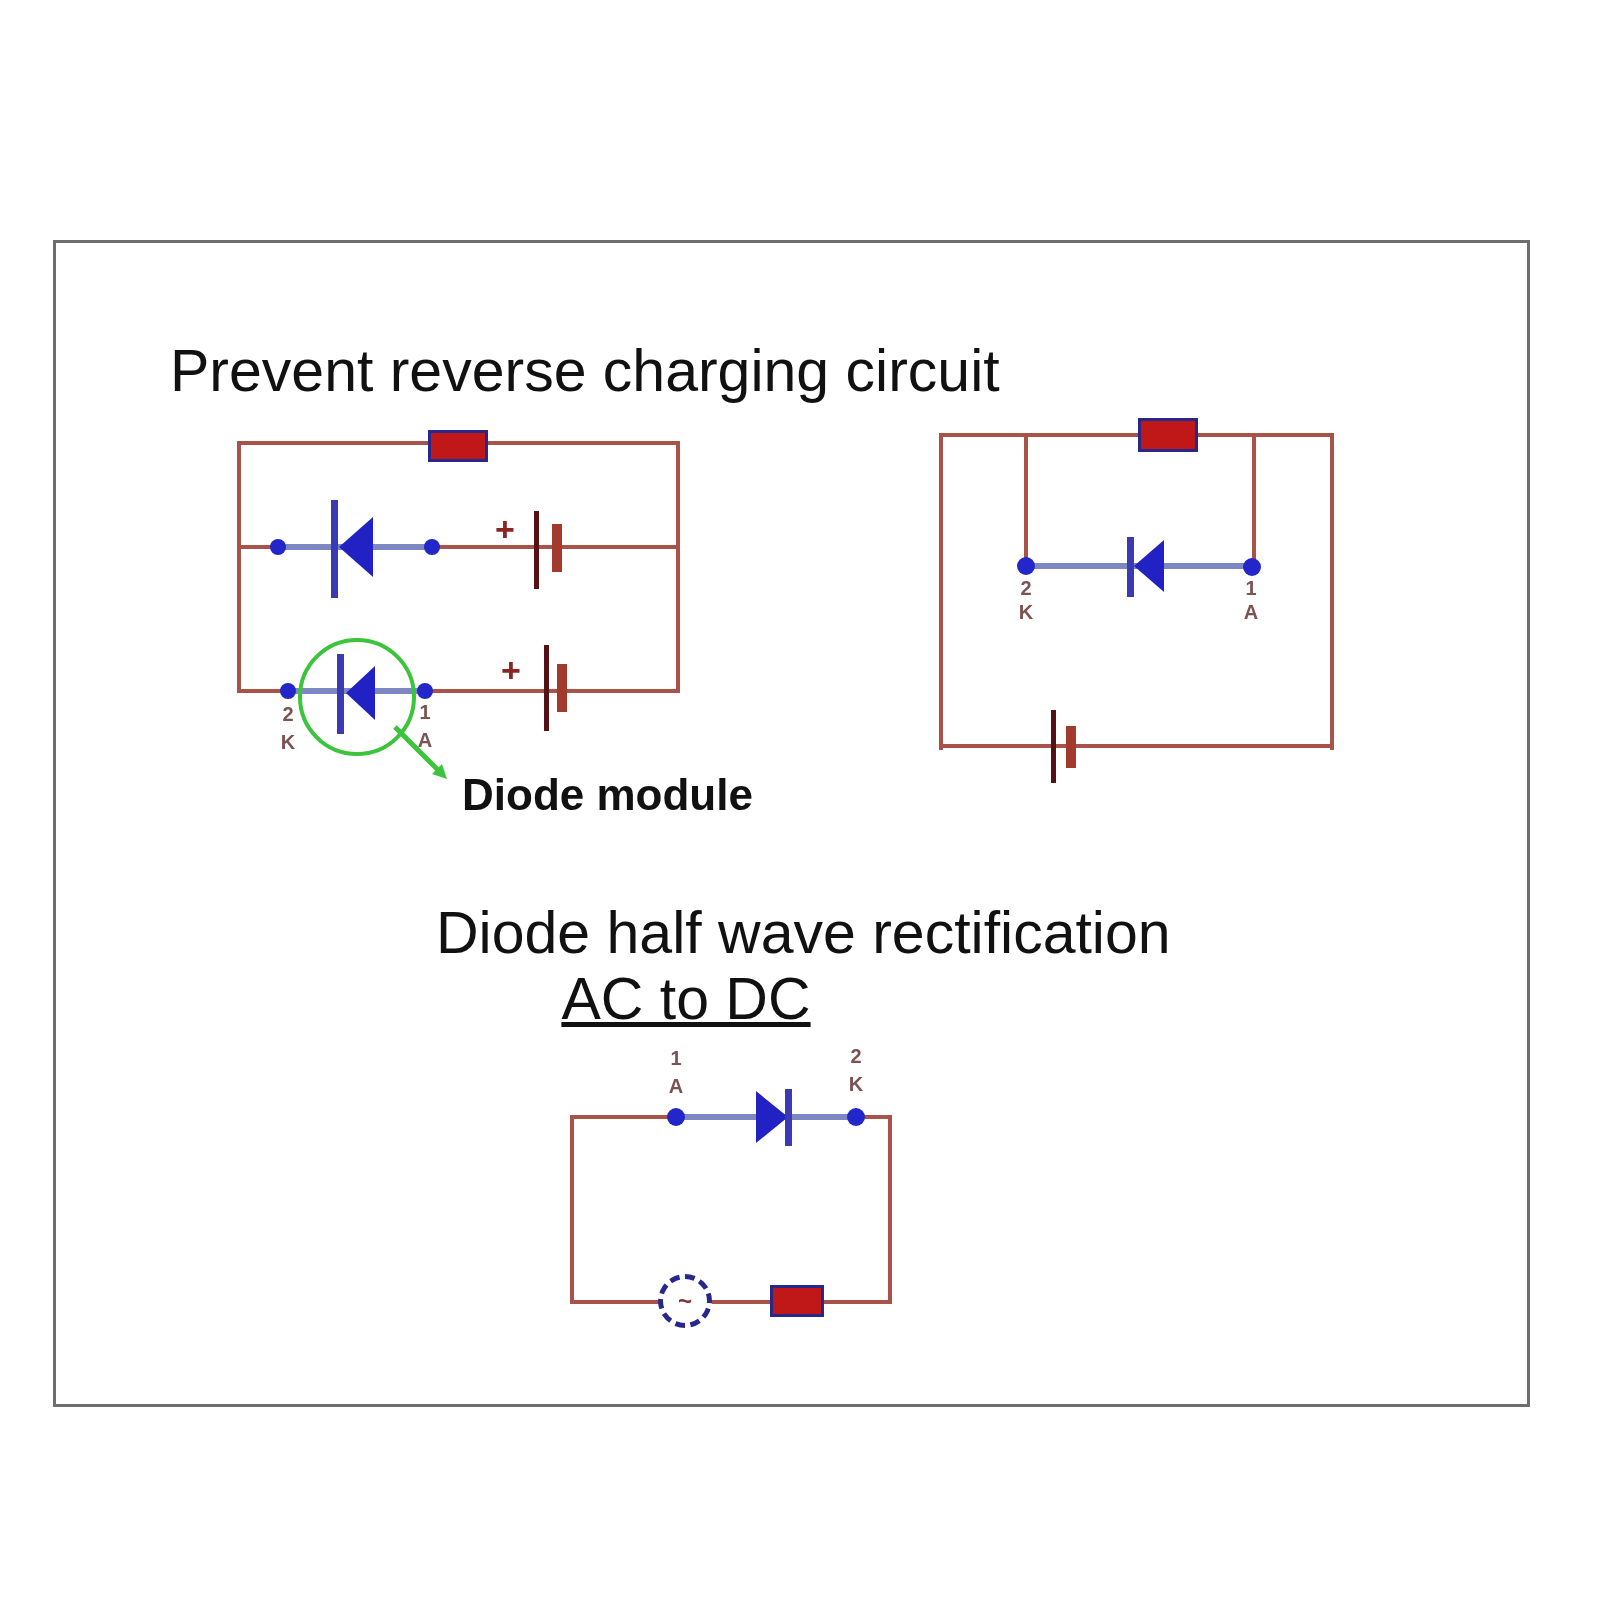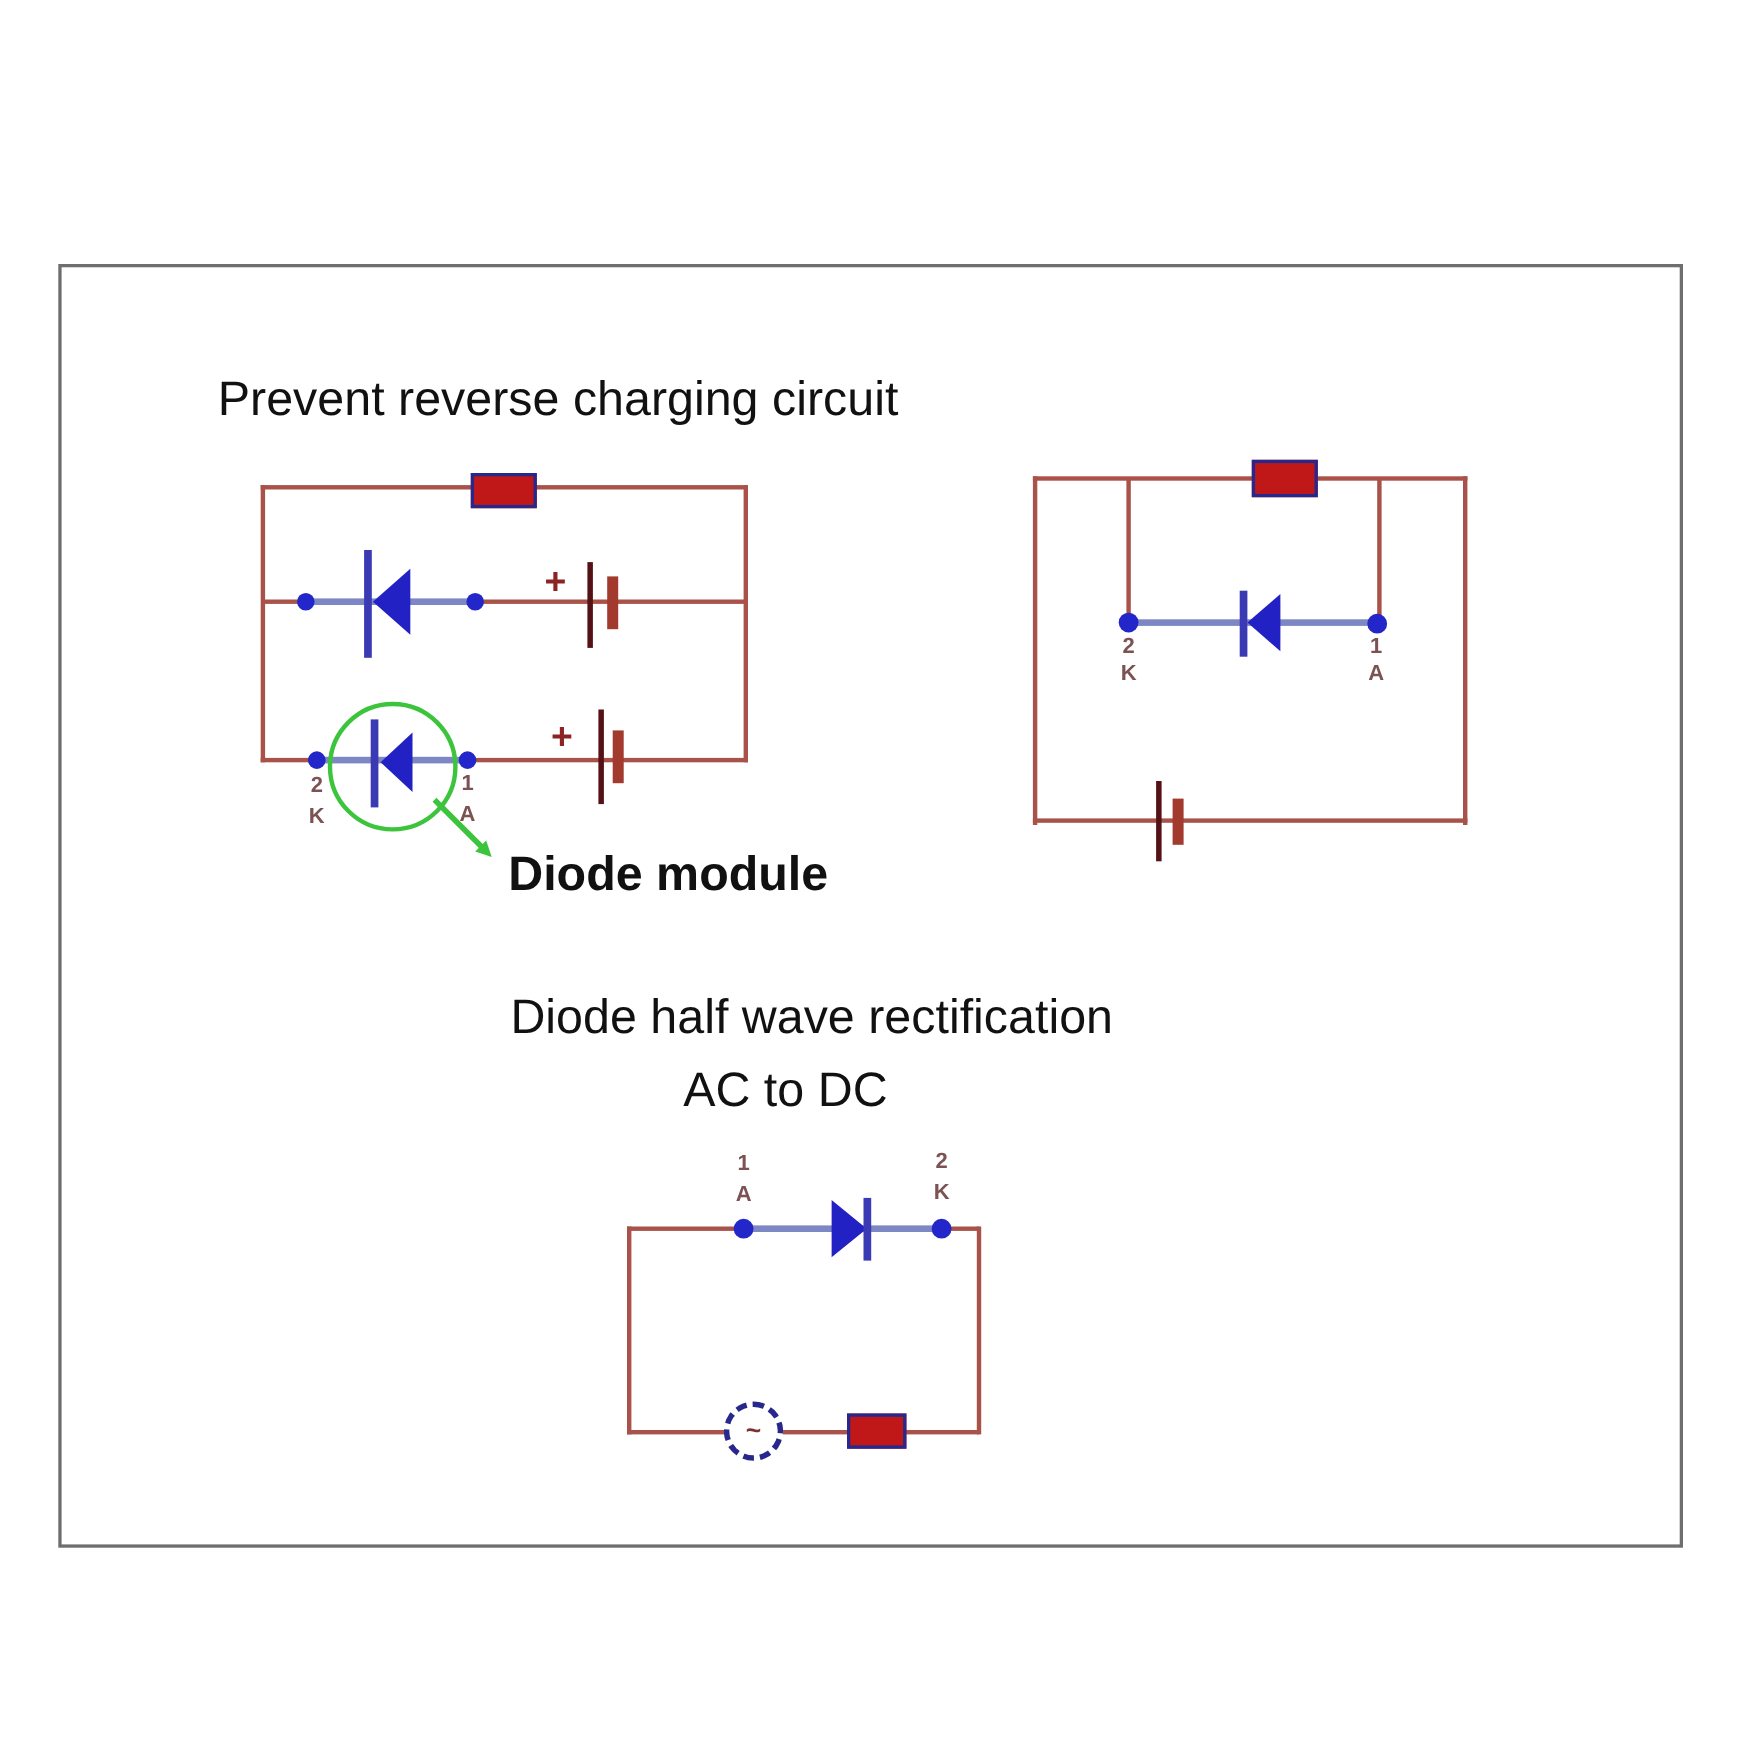--- a/index.html
+++ b/index.html
@@ -17,22 +17,22 @@
   .tri-left{width:0;height:0;border-style:solid;border-color:transparent;
     border-right-color:var(--diode);}
   .tri-right{width:0;height:0;border-style:solid;border-color:transparent;
     border-left-color:var(--diode);}
   .res{background:var(--res);border:3px solid var(--navy);box-sizing:border-box;}
   .plate-long{background:var(--platedark);}
   .plate-short{background:var(--platelight);}
   .plus{color:var(--plus);font-size:34px;font-weight:bold;line-height:1;}
   .pin{color:var(--pin);font-size:20px;font-weight:bold;line-height:1;
     width:28px;text-align:center;}
-  .title{color:var(--title);font-size:44px;line-height:1.15;text-align:center;
-    white-space:nowrap;margin-left:28px;}
+  .title{color:var(--title);font-size:59px;line-height:1.15;text-align:center;
+    white-space:nowrap;}
   .annot{color:var(--title);font-size:44px;line-height:1.15;white-space:nowrap;font-weight:bold;}
   .gcircle{border:4px solid var(--green);border-radius:50%;background:transparent;}
   .acsrc{border:5px dashed var(--navy);border-radius:50%;background:#fff;
     box-sizing:border-box;display:flex;align-items:center;justify-content:center;}
   .tilde{color:var(--tilde);font-size:24px;font-weight:bold;line-height:1;}
 </style>
 </head>
 <body>
 
 <div id="canvas">
@@ -105,21 +105,21 @@
 
   <div class="abs plate-long" style="left:1051px;top:710px;width:5px;height:73px;"></div>
   <div class="abs plate-short" style="left:1066px;top:726px;width:10px;height:42px;"></div>
 
   <div class="abs pin" style="left:1012px;top:578px;">2</div>
   <div class="abs pin" style="left:1012px;top:602px;">K</div>
   <div class="abs pin" style="left:1237px;top:578px;">1</div>
   <div class="abs pin" style="left:1237px;top:602px;">A</div>
 
   <div class="abs title" style="left:436px;top:900px;width:500px;">Diode half wave rectification</div>
-  <div class="abs title" style="left:556px;top:966px;width:260px;">AC to DC</div>
+  <div class="abs title" style="left:556px;top:966px;width:260px;text-decoration:underline;">AC to DC</div>
 
   <div class="abs wh" style="left:570px;top:1115px;width:320px;"></div>
   <div class="abs wv" style="left:570px;top:1115px;height:189px;"></div>
   <div class="abs wv" style="left:888px;top:1115px;height:189px;"></div>
   <div class="abs wh" style="left:570px;top:1300px;width:320px;"></div>
 
   <div class="abs bwire" style="left:676px;top:1114px;width:180px;"></div>
 
   <div class="abs tri-right" style="left:756px;top:1091px;border-width:26px 0 26px 32px;"></div>
   <div class="abs dbar" style="left:785px;top:1089px;width:7px;height:57px;"></div>

